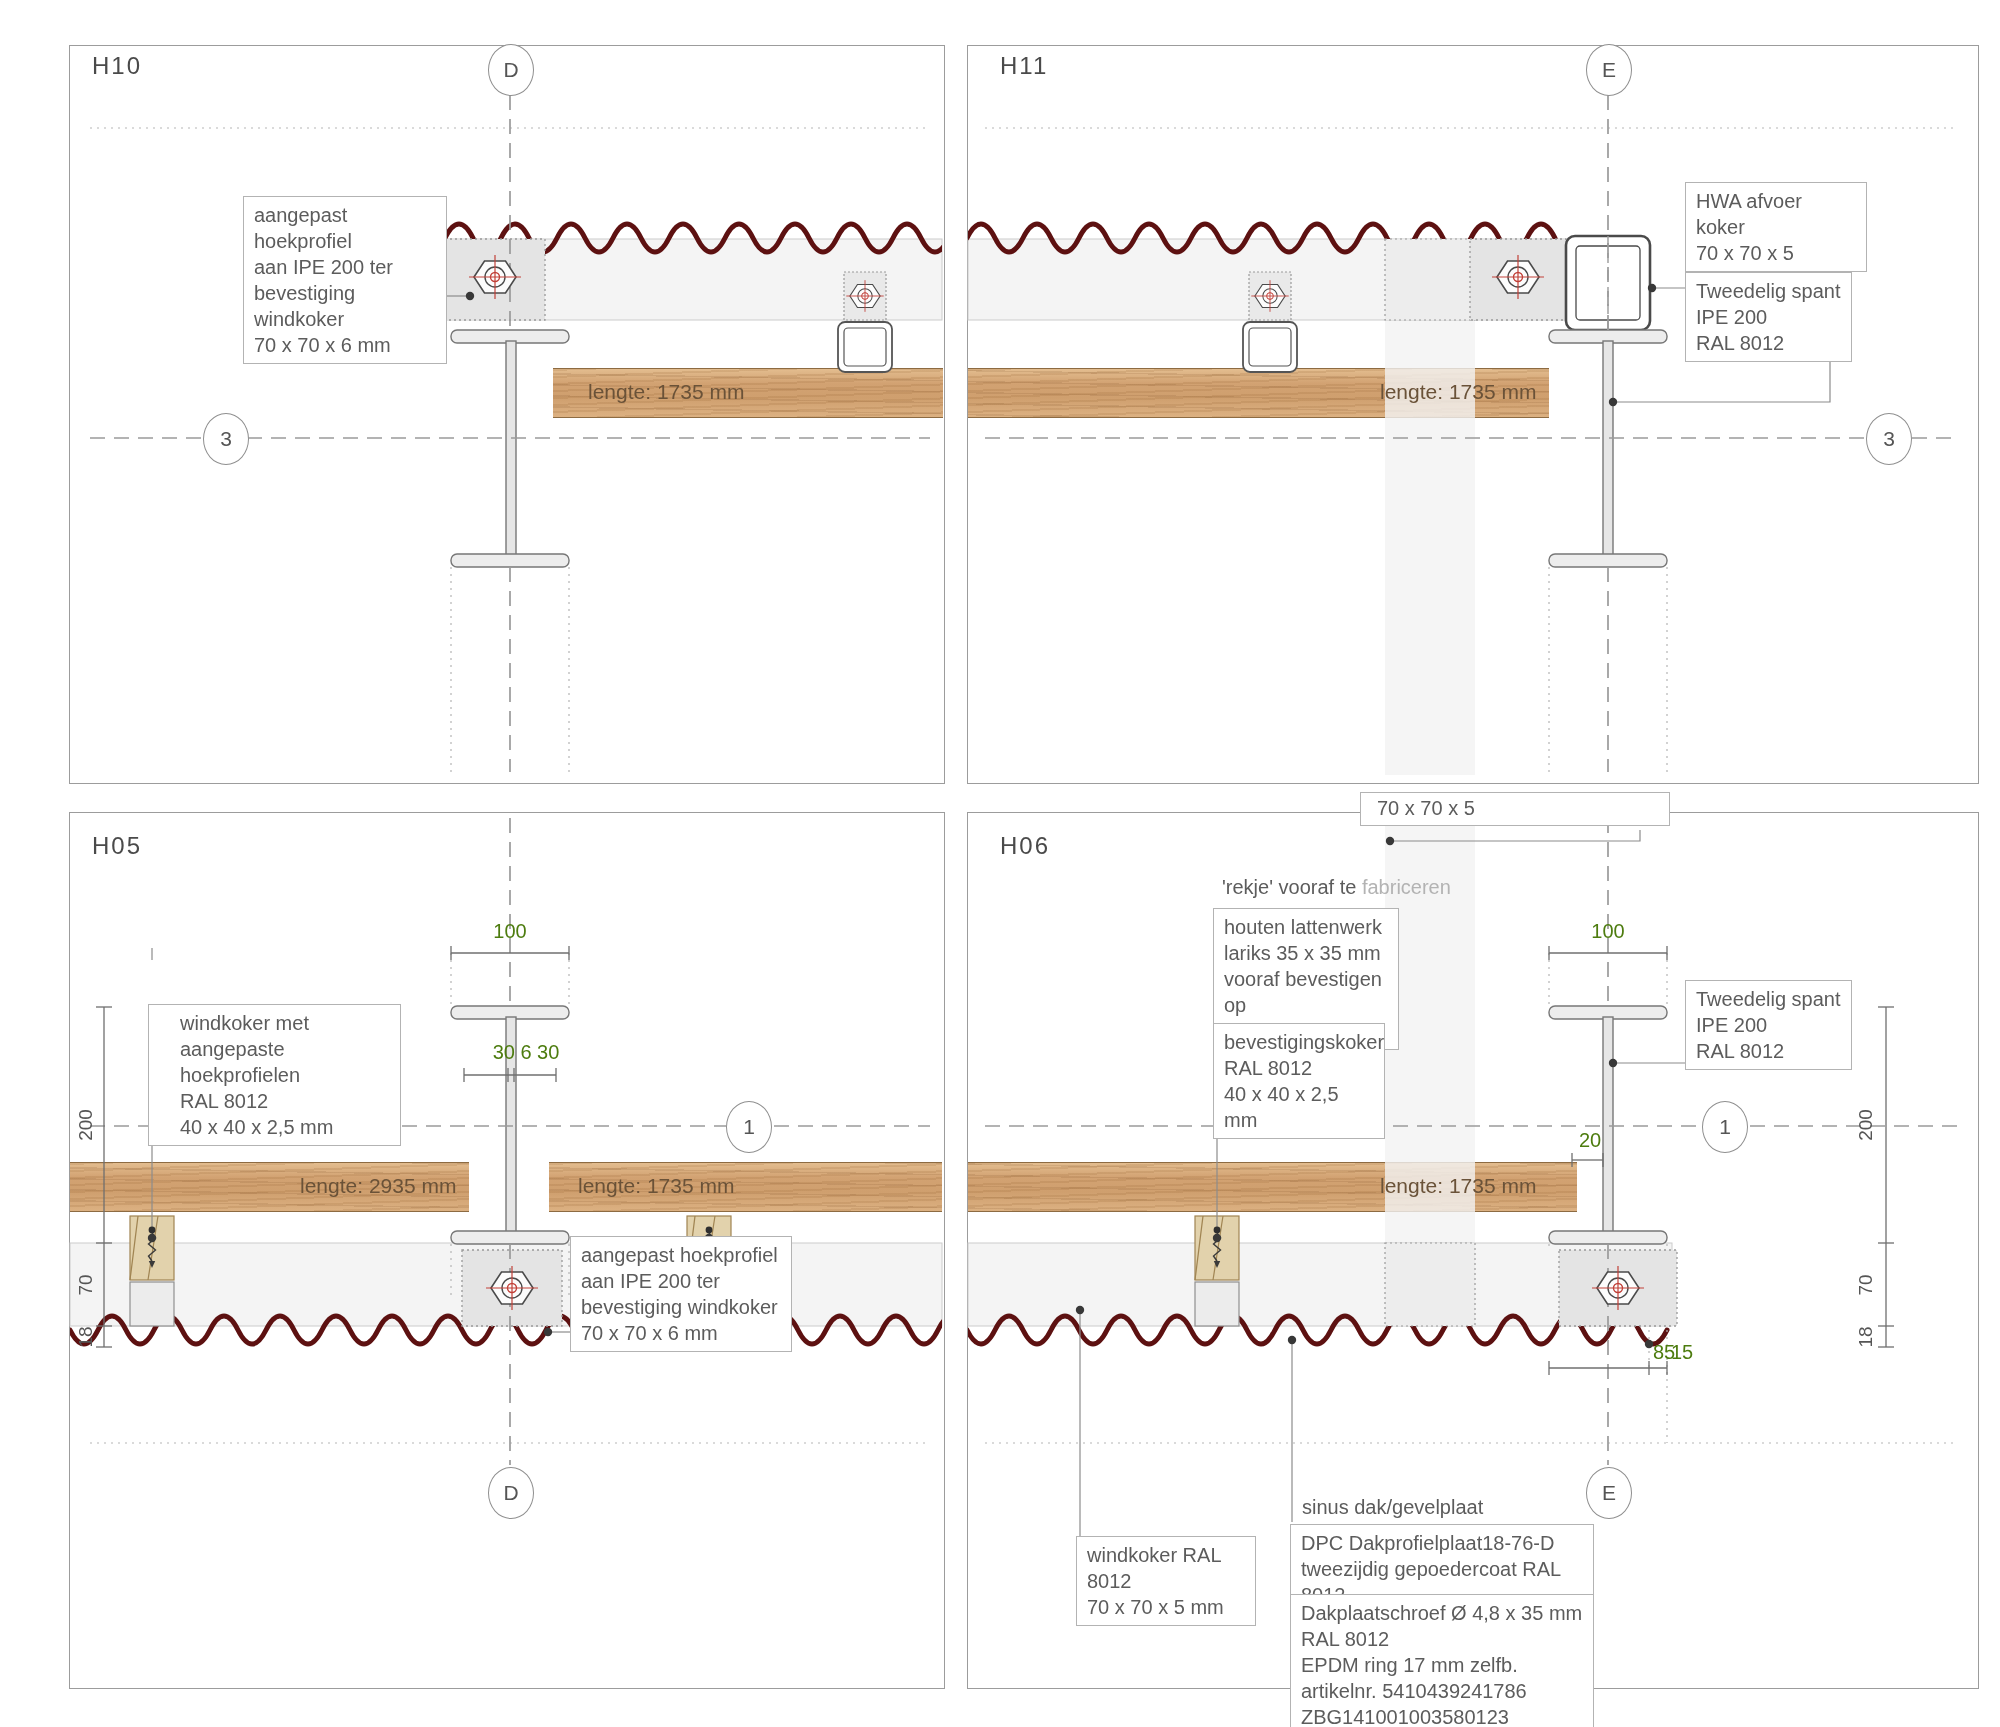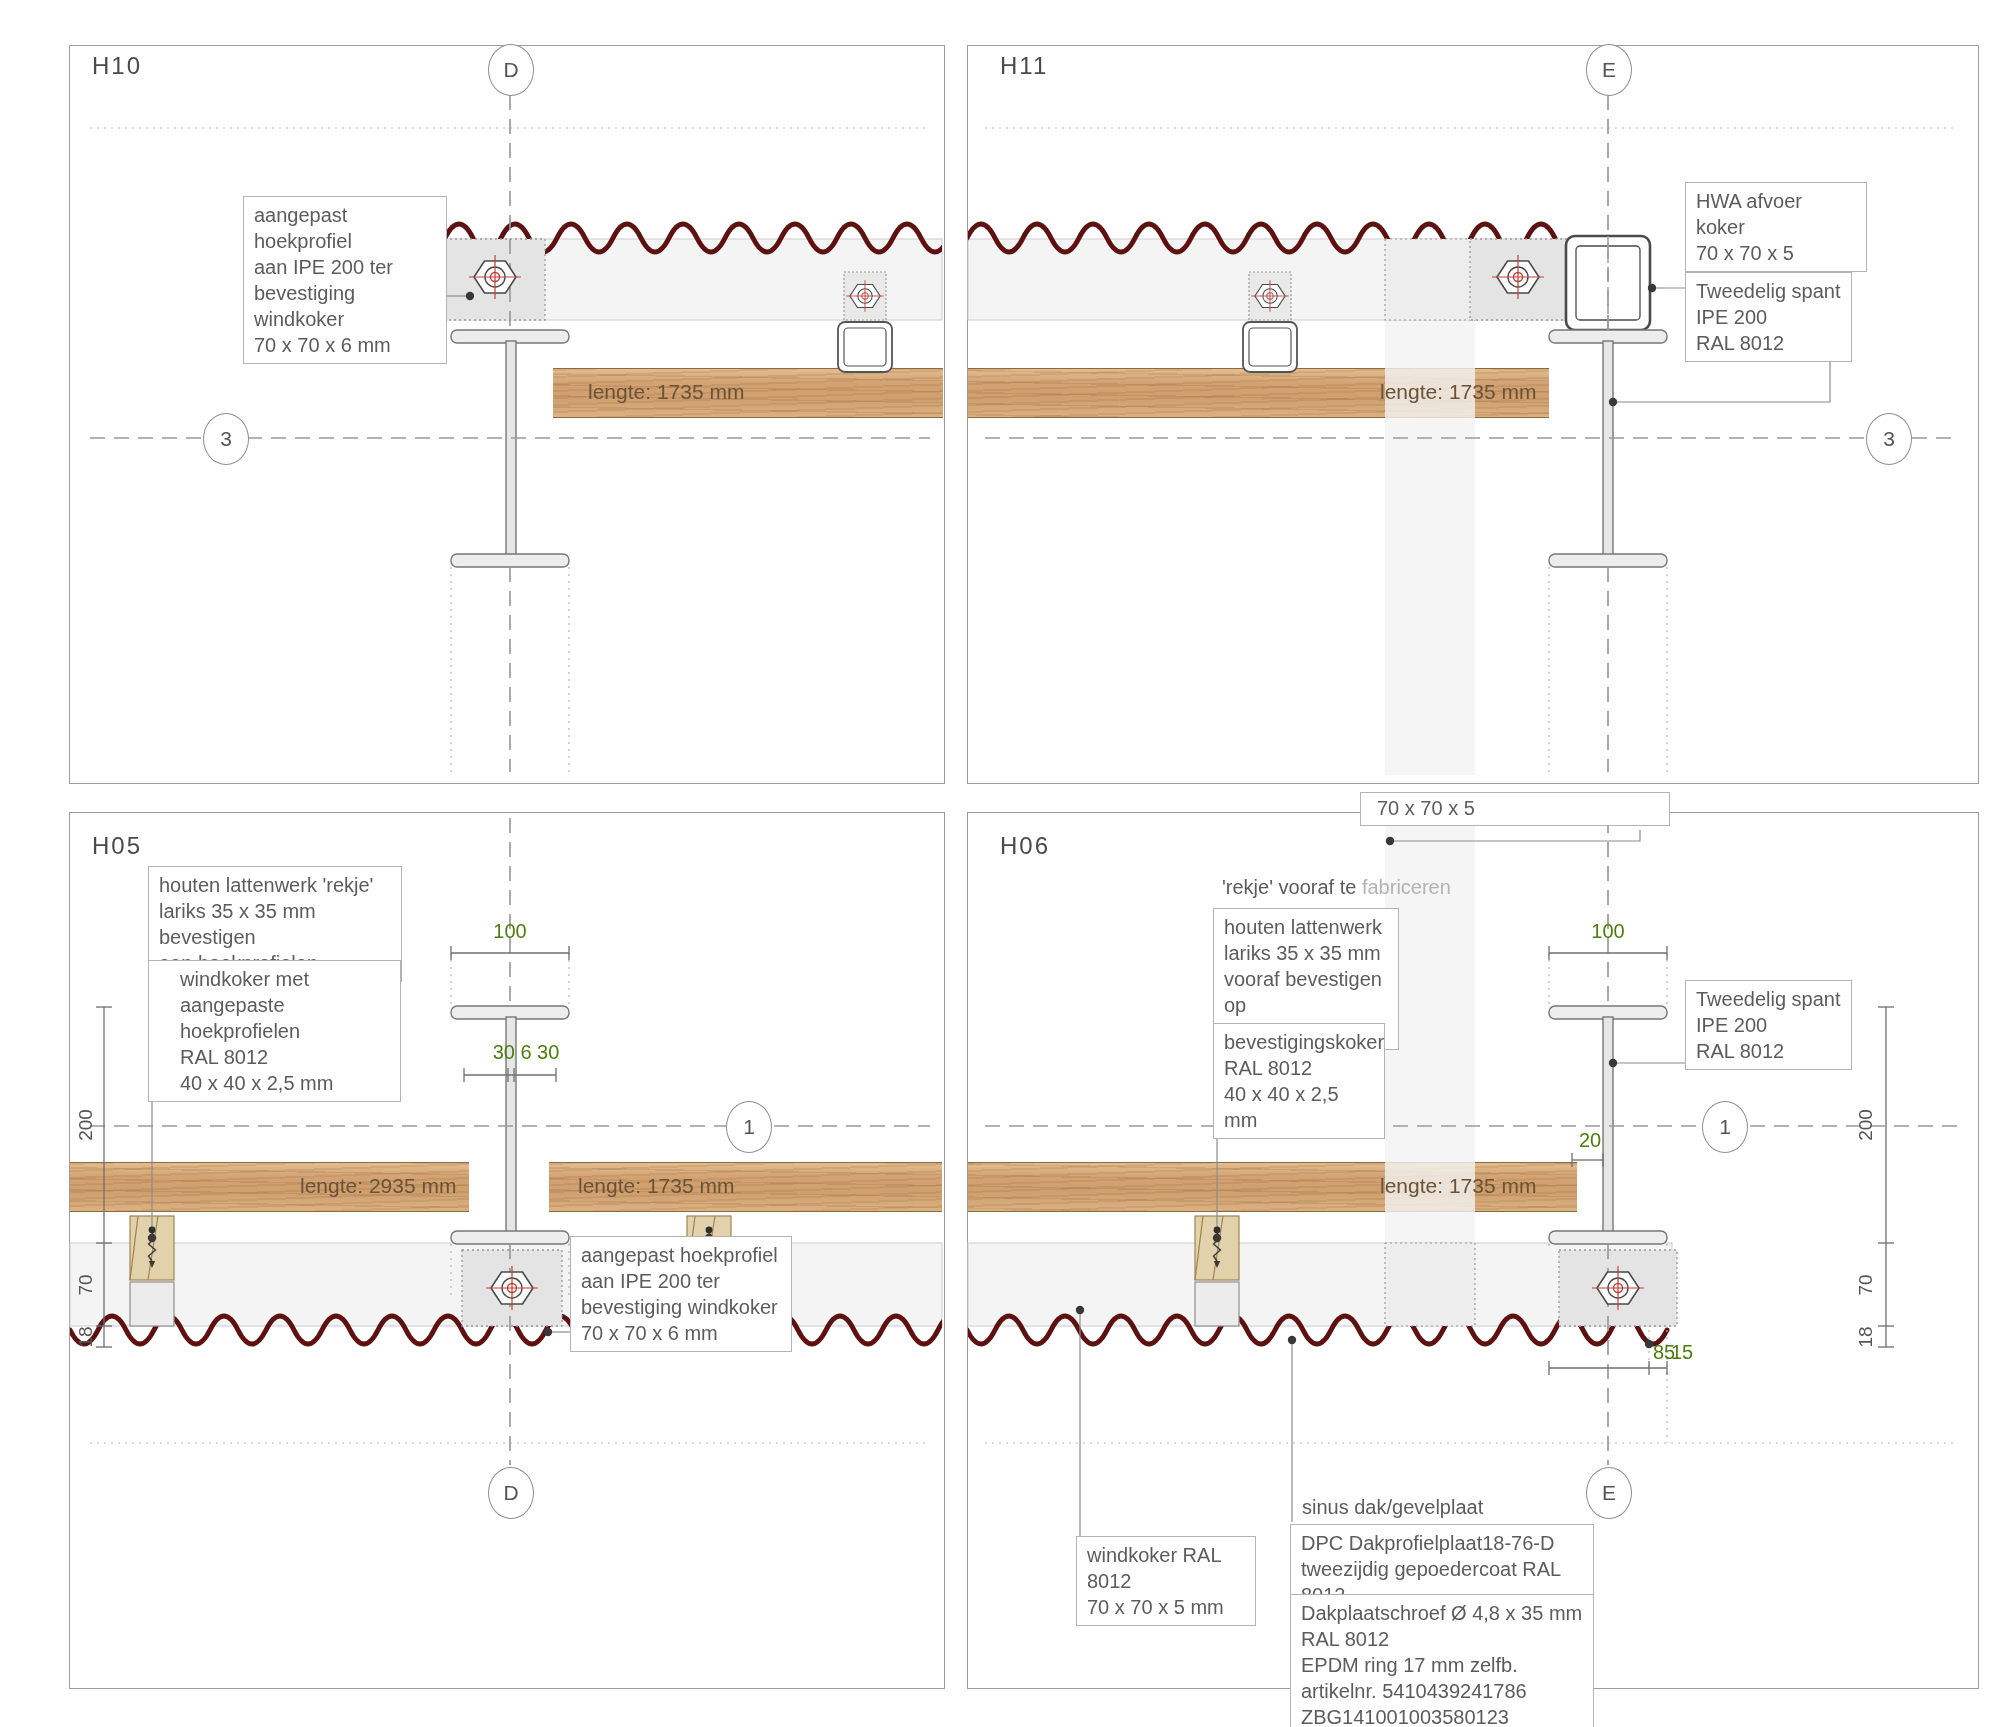--- a/index.html
+++ b/index.html
@@ -290,26 +290,21 @@
     <div>IPE 200</div>
     <div>RAL 8012</div>
   </div>
 
   <div class="wlab" style="left:588px;top:380px;">lengte: 1735 mm</div>
   <div class="wlab" style="left:1380px;top:380px;">lengte: 1735 mm</div>
   <div class="wlab" style="left:300px;top:1174px;">lengte: 2935 mm</div>
   <div class="wlab" style="left:578px;top:1174px;">lengte: 1735 mm</div>
   <div class="wlab" style="left:1380px;top:1174px;">lengte: 1735 mm</div>
 
-  <div class="ann box" style="left:148px;top:866px;width:232px;">
-    <div>houten lattenwerk 'rekje'</div>
-    <div>lariks 35 x 35 mm bevestigen</div>
-    <div>aan hoekprofielen</div>
-  </div>
-  <div class="ann box" style="left:148px;top:960px;width:210px;padding-left:31px;">
+  <div class="ann box" style="left:148px;top:1004px;width:210px;padding-left:31px;">
     <div>windkoker met</div>
     <div>aangepaste hoekprofielen</div>
     <div>RAL 8012</div>
     <div>40 x 40 x 2,5 mm</div>
   </div>
   <div class="ann box" style="left:570px;top:1236px;width:200px;">
     <div>aangepast hoekprofiel</div>
     <div>aan IPE 200 ter</div>
     <div>bevestiging windkoker</div>
     <div>70 x 70 x 6 mm</div>

